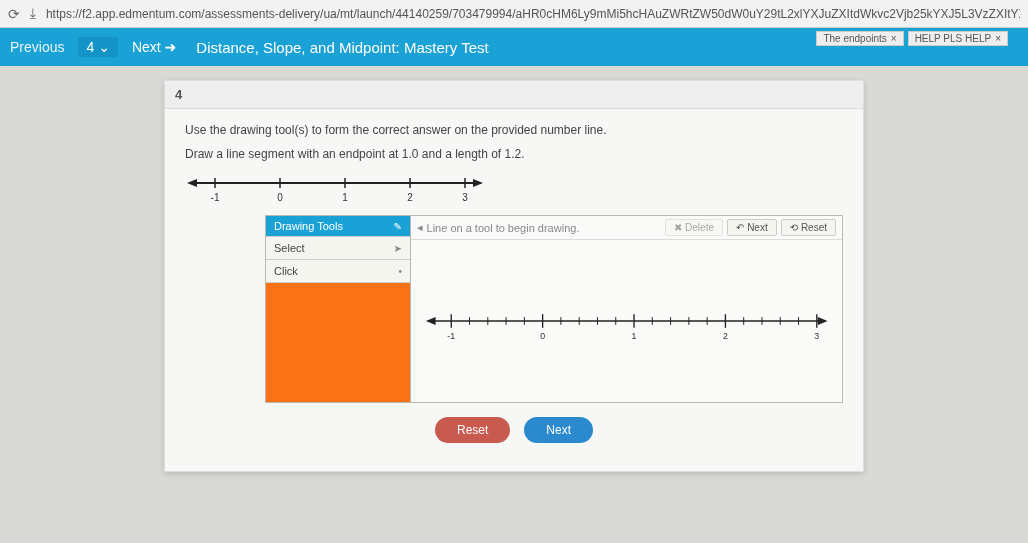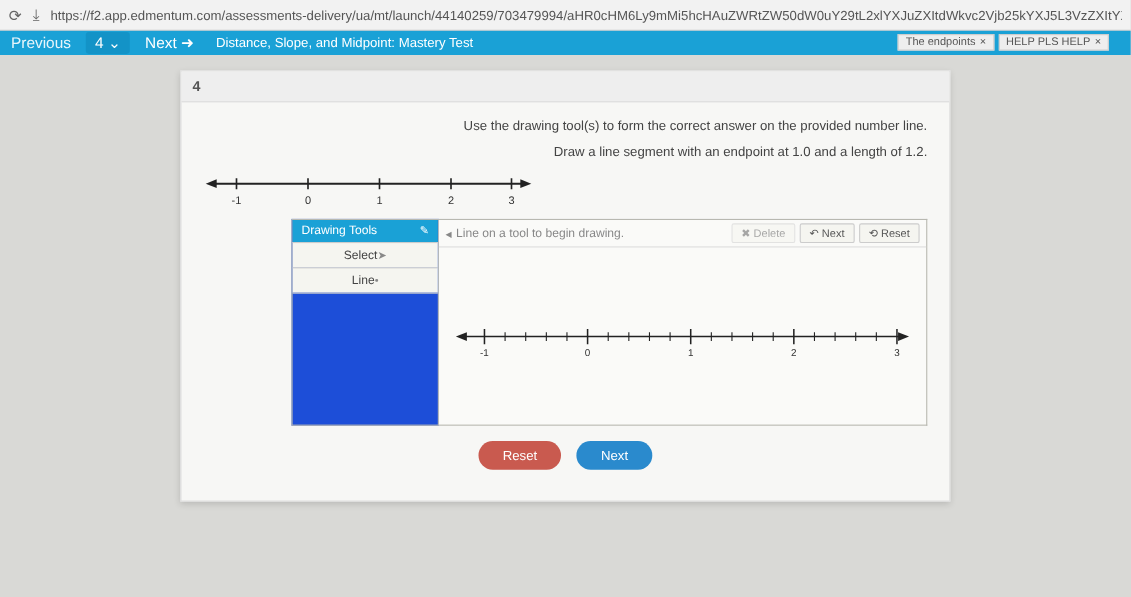--- a/index.html
+++ b/index.html
@@ -35,31 +35,31 @@
     padding: 1px 6px;
     font-size: 10px;
     color: #555;
     display: flex;
     align-items: center;
     gap: 4px;
     margin-top: 31px;
   }
   .header-bar {
     background: #1aa1d6;
-    height: 22px;
+    height: 38px;
     display: flex;
     align-items: center;
     color: #fff;
     padding: 0 10px;
     font-size: 14px;
   }
   .header-bar .prev { margin-right: 14px; opacity: .9; }
   .header-bar .dd { background: #1393c7; padding: 2px 8px; border-radius: 3px; margin-right: 14px; }
   .header-bar .next { margin-right: 20px; text-align: center; }
-  .header-bar .title { font-size: 12px; }
+  .header-bar .title { font-size: 15px; }
   .page {
     padding: 14px 0 0 0;
     display: flex;
     justify-content: center;
     perspective: 1200px;
   }
   .card {
     width: 700px;
     background: #f7f7f5;
     border: 1px solid #ddd;
@@ -70,51 +70,51 @@
     border-bottom: 1px solid #ddd;
     padding: 6px 10px;
     font-weight: bold;
     color: #555;
   }
   .q-body {
     padding: 14px 20px 10px 20px;
     color: #444;
     font-size: 12px;
   }
-  .q-body p { margin-bottom: 10px; text-align: right; }
+  .q-body p { margin-bottom: 10px; }
   .numline1 {
     position: relative;
     height: 36px;
     margin: 4px 0 8px 0;
   }
   .numline1 svg { width: 300px; height: 36px; }
   .tool-area {
     display: flex;
     gap: 0;
     margin-left: 80px;
   }
   .tool-panel {
-    width: 134px;
+    width: 146px;
     border: 1px solid #b8b8b0;
-    background: #1d4ed8;
+    background: #f97316;
     font-size: 11px;
   }
   .tool-panel .tp-head {
     background: #1aa1d6;
     color: #fff;
     padding: 4px 8px;
     display: flex;
     justify-content: space-between;
     align-items: center;
   }
   .tool-panel .tp-item {
     border-top: 1px solid #ccc;
     padding: 5px 8px;
     display: flex;
-    justify-content: center;
+    justify-content: space-between;
     align-items: center;
     cursor: pointer;
     background: #f5f5f0;
   }
   .tool-panel .tp-space { height: 120px; border-top: 1px solid #ccc; }
   .tp-icon { color: #888; font-size: 10px; }
   .canvas-wrap {
     flex: 1;
     border: 1px solid #b8b8b0;
     border-left: none;
@@ -241,21 +241,21 @@
         <div class="tool-panel">
           <div class="tp-head">
             <span>Drawing Tools</span>
             <span class="tp-icon" style="color:#fff">✎</span>
           </div>
           <div class="tp-item">
             <span>Select</span>
             <span class="tp-icon">➤</span>
           </div>
           <div class="tp-item">
-            <span>Line</span>
+            <span>Click</span>
             <span class="tp-icon">•</span>
           </div>
           <div class="tp-space"></div>
         </div>
 
         <div class="canvas-wrap">
           <div class="canvas-top">
             <div class="hint">
               <span>◂</span>
               <span>Line on a tool to begin drawing.</span>

